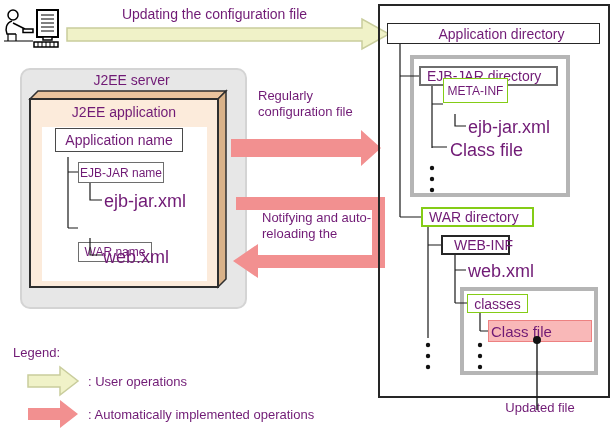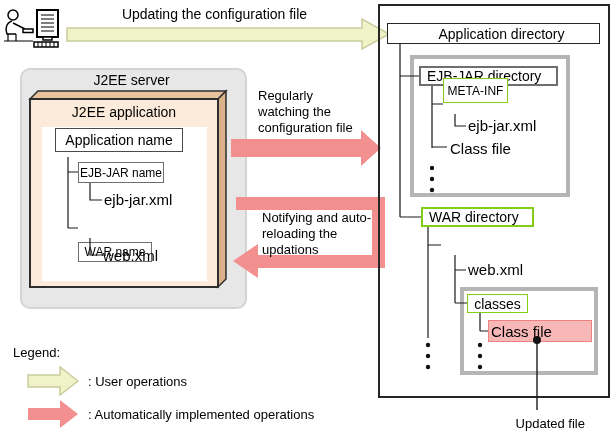--- a/index.html
+++ b/index.html
@@ -1,27 +1,27 @@
 <!DOCTYPE html>
 <html><head>
 <meta charset="utf-8">
 <style>
   html,body{margin:0;padding:0;background:#fff;}
   #stage{position:relative;width:612px;height:437px;background:#fff;overflow:hidden;
-         font-family:"Liberation Sans","DejaVu Sans",sans-serif;color:#000000;}
+         font-family:"Liberation Sans","DejaVu Sans",sans-serif;color:#701a75;}
   .layer{position:absolute;left:0;top:0;width:612px;height:437px;pointer-events:none;}.z3{z-index:3}.z5{z-index:5}
   .box{position:absolute;box-sizing:border-box;background:#fff;border:2px solid #84cc16;
        display:flex;align-items:center;justify-content:center;
        font-size:14px;white-space:nowrap;z-index:4;}
   .thin{border-width:1.5px;}
   .grayb{border-color:#6e6e6e;}
   .darkb{border-color:#262626;padding-left:16px;}
   .leftpad{justify-content:flex-start;padding-left:6px;}
   .f12{font-size:12px;}
-  .txt{position:absolute;white-space:nowrap;font-size:15px;z-index:4;}
+  .txt{position:absolute;white-space:nowrap;font-size:18px;z-index:4;}
   .lbl{position:absolute;font-size:13px;line-height:16px;white-space:nowrap;z-index:4;}
   .graybox{position:absolute;box-sizing:border-box;border:4px solid #b5b5b5;background:transparent;z-index:2;}
   .server{position:absolute;left:20px;top:68px;width:223px;height:237px;background:#e7e7e7;
           border:2px solid #d4d4d4;border-radius:10px;z-index:1;}
   .outerdir{position:absolute;left:378px;top:4px;width:228px;height:390px;
             border:2px solid #262626;background:transparent;z-index:4;}
   .hl{position:absolute;left:488px;top:320px;width:104px;height:22px;background:#f9b8b8;
       border:1.5px solid #ed8181;display:flex;align-items:center;justify-content:flex-start;
       padding-left:2px;font-size:15px;box-sizing:border-box;z-index:4;}
   .ctr{text-align:center;}
@@ -76,41 +76,40 @@
   <div class="lbl ctr" style="left:30px;top:104px;width:188px;font-size:14px;">J2EE application</div>
 
   <div class="box thin" style="left:55px;top:128px;width:128px;height:24px;border-color:#4a4a4a;">Application name</div>
   <div class="box thin grayb f12" style="left:78px;top:162px;width:86px;height:21px;">EJB-JAR name</div>
   <div class="txt" style="left:104px;top:191px;">ejb-jar.xml</div>
   <div class="box thin grayb f12" style="left:78px;top:218px;width:74px;height:20px;margin-top:24px;">WAR name</div>
   <div class="txt" style="left:103px;top:247px;">web.xml</div>
 
   <div class="lbl" style="left:258px;top:88px;">
     <div>Regularly</div>
-    <div>watching the</div>
     <div>configuration file</div>
   </div>
   <div class="lbl" style="left:262px;top:210px;">
     <div>Notifying and auto-</div>
     <div>reloading the</div>
-    <div>updations</div>
   </div>
 
   <div class="box thin darkb" style="left:387px;top:23px;width:213px;height:21px;">Application directory</div>
   <div class="box grayb leftpad" style="left:419px;top:66px;width:139px;height:20px;">EJB-JAR directory</div>
   <div class="box thin f12" style="left:443px;top:78px;width:65px;height:25px;">META-INF</div>
   <div class="txt" style="left:468px;top:117px;">ejb-jar.xml</div>
   <div class="txt" style="left:450px;top:140px;">Class file</div>
 
   <div class="box leftpad" style="left:421px;top:207px;width:113px;height:20px;">WAR directory</div>
+  <div class="box darkb" style="left:441px;top:235px;width:69px;height:20px;">WEB-INF</div>
   <div class="txt" style="left:468px;top:261px;">web.xml</div>
   <div class="box thin" style="left:467px;top:294px;width:61px;height:19px;">classes</div>
   <div class="hl">Class file</div>
 
-  <div class="lbl ctr" style="left:495px;top:416px;width:90px;text-align:right;">Updated file</div>
+  <div class="lbl ctr" style="left:495px;top:400px;width:90px;">Updated file</div>
 
   <div class="lbl" style="left:13px;top:345px;">Legend:</div>
   <div class="lbl" style="left:88px;top:374px;">: User operations</div>
   <div class="lbl" style="left:88px;top:407px;">: Automatically implemented operations</div>
 
   <svg class="layer z5" viewBox="0 0 612 437">
     <g stroke="#1a1a1a" stroke-width="1.2" fill="none">
 
       <path d="M68,157 V228 M68,172 H78 M68,228 H78"></path>
       <path d="M90,183 V200 H102"></path>

